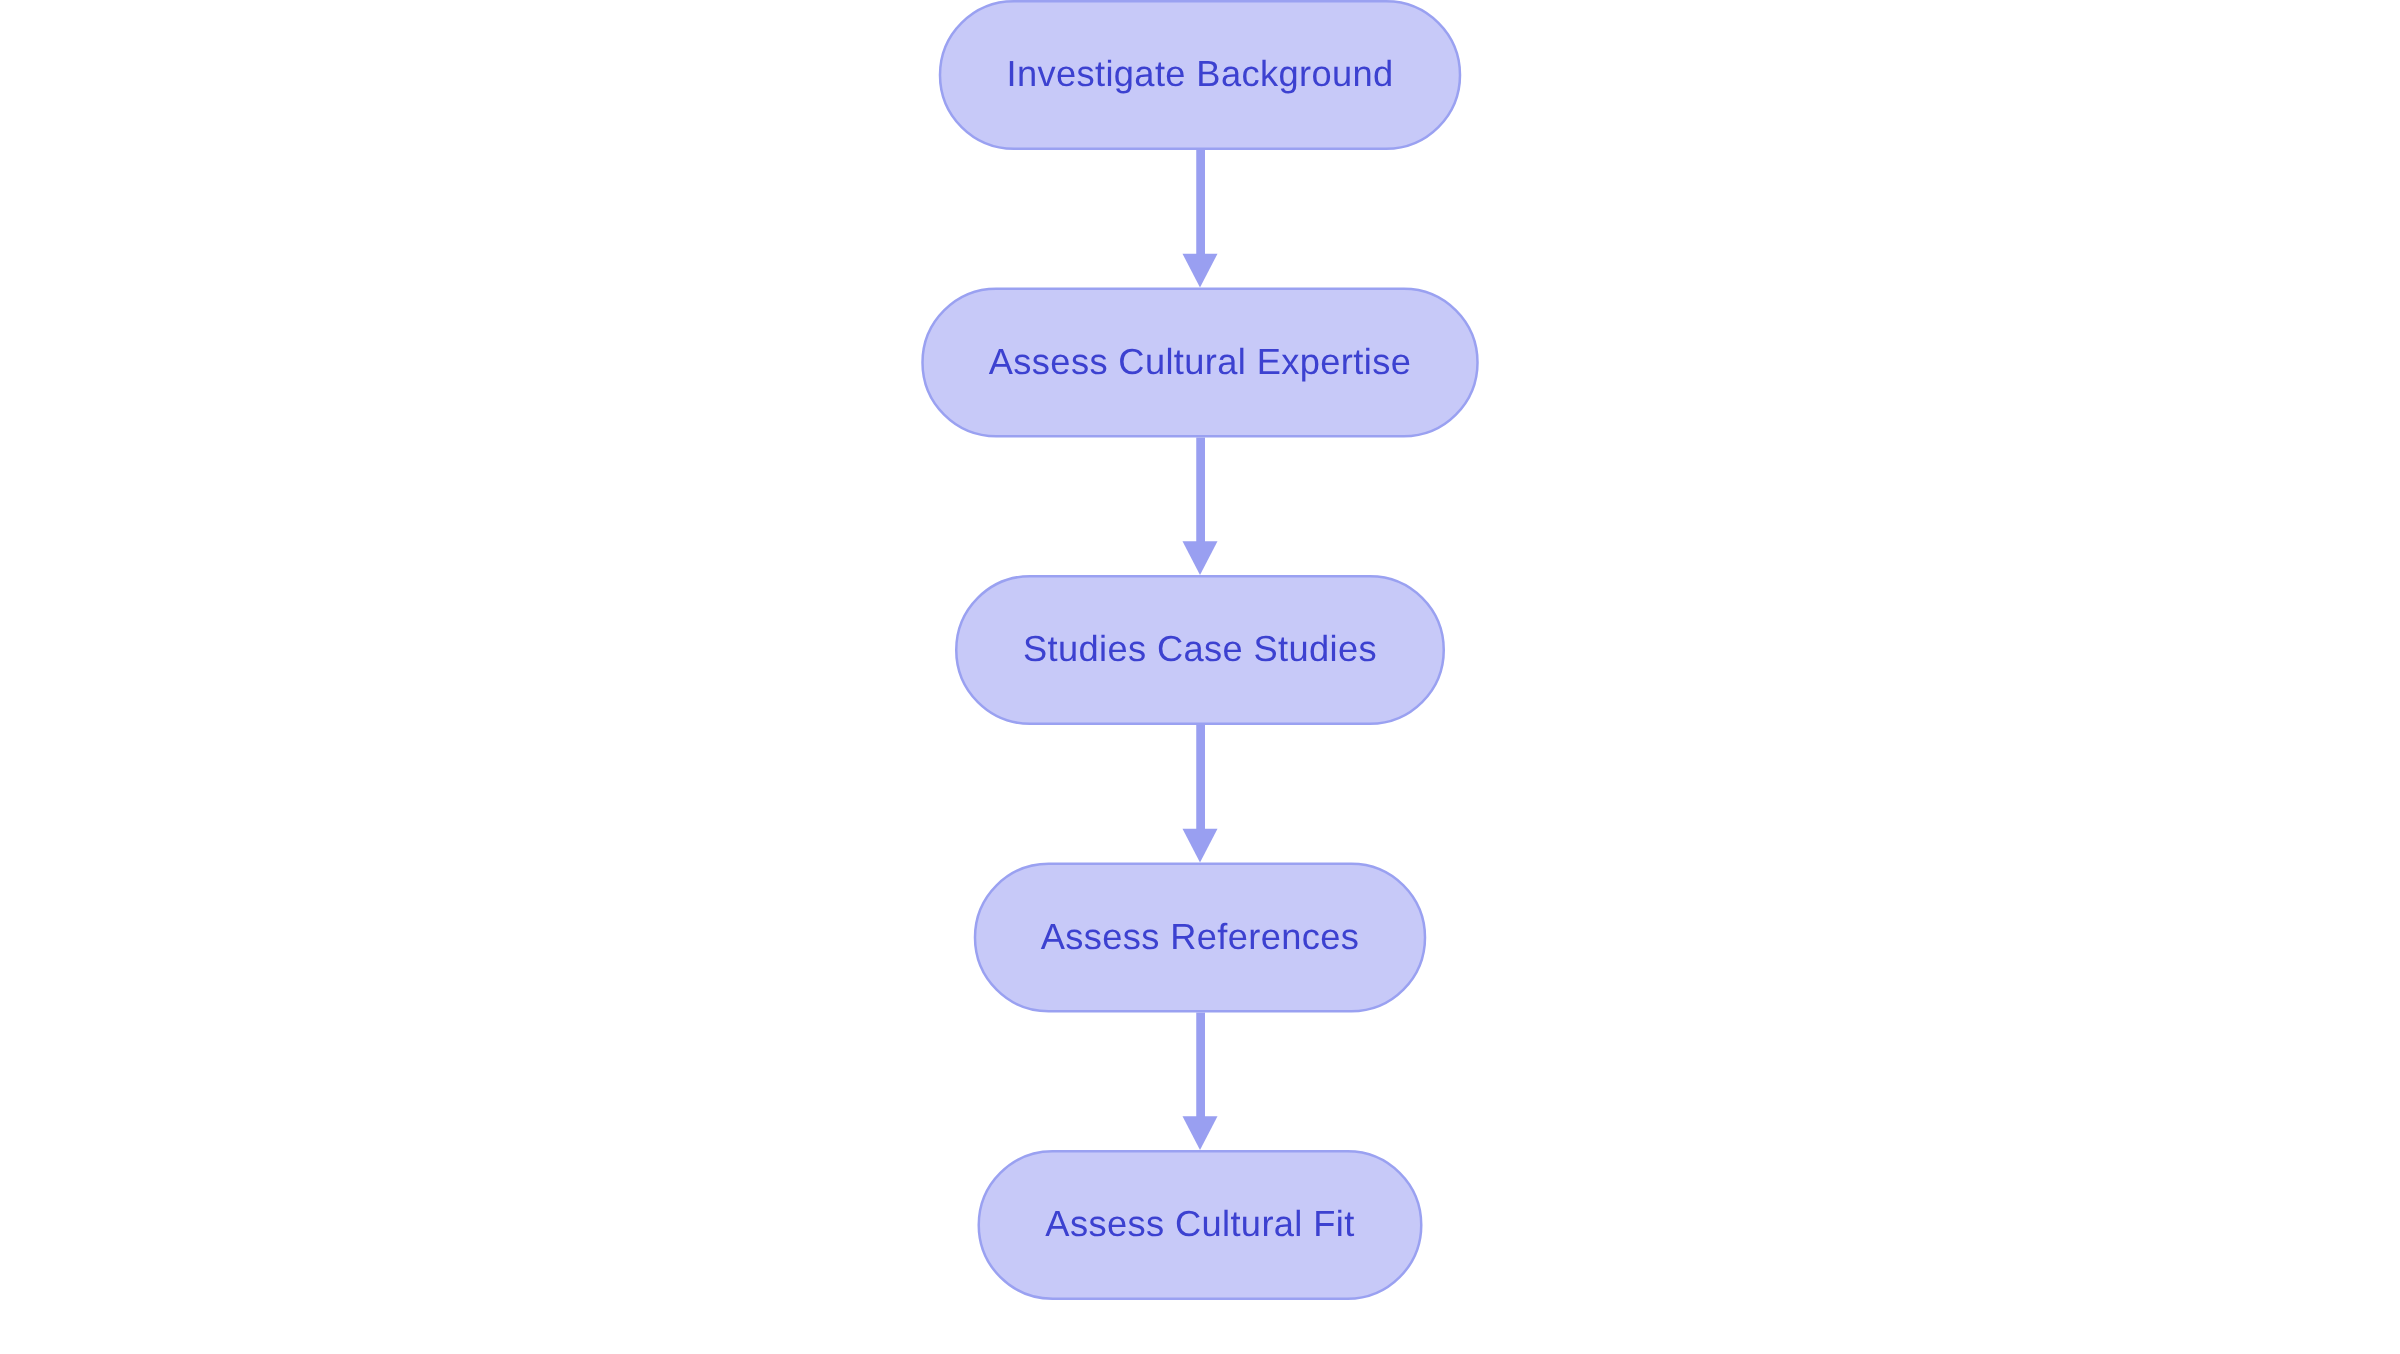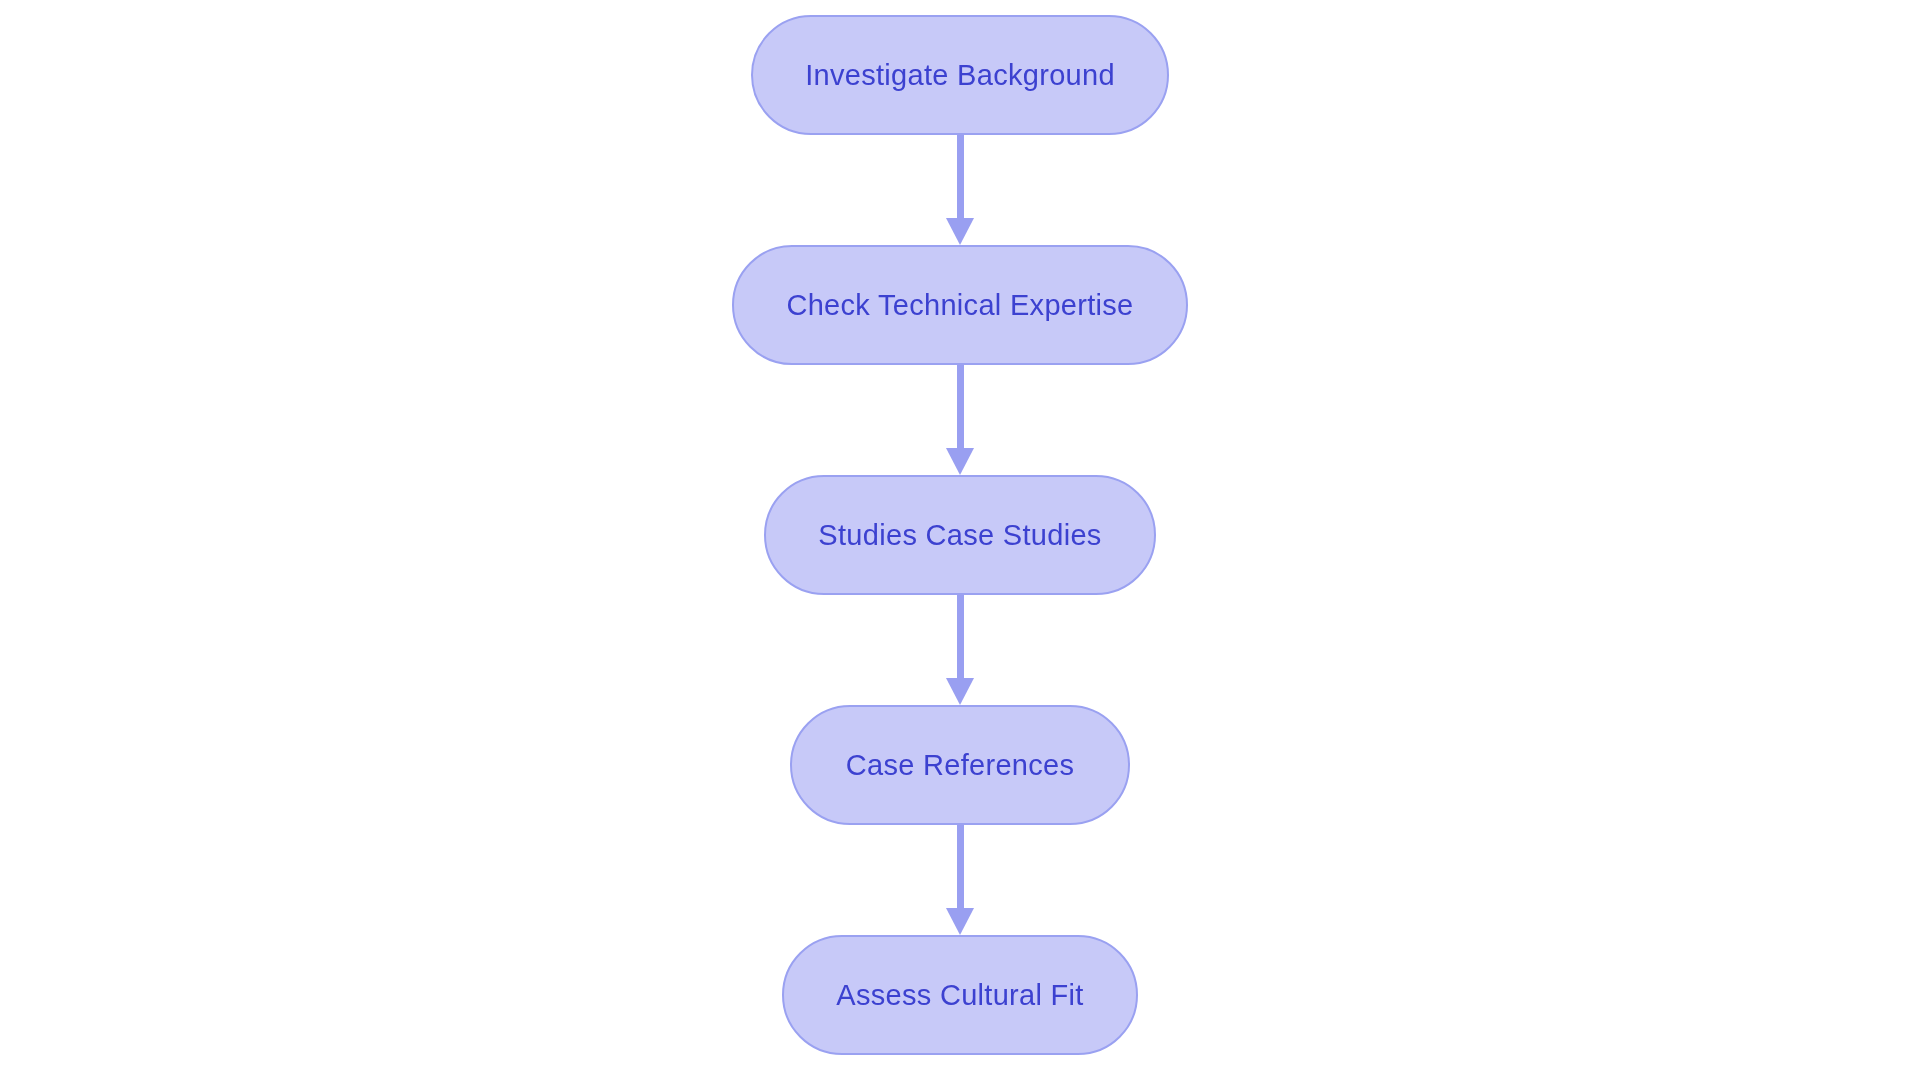--- a/index.html
+++ b/index.html
@@ -8,21 +8,20 @@
     background: #ffffff;
   }
   .canvas {
     position: relative;
     width: 1920px;
     height: 1083px;
     background: #ffffff;
     display: flex;
     flex-direction: column;
     align-items: center;
-    padding-top: 15px;
     box-sizing: border-box;
     font-family: "Liberation Sans", sans-serif;
     overflow: hidden;
   }
   .flow-node {
     height: 120px;
     border-radius: 60px;
     background: #c7c9f8;
     border: 2.5px solid #9aa1f1;
     display: flex;
@@ -69,39 +68,39 @@
   <div class="flow-node">
     <span class="label">Investigate Background</span>
   </div>
 
   <div class="flow-arrow">
     <div class="shaft"></div>
     <div class="head"></div>
   </div>
 
   <div class="flow-node">
-    <span class="label">Check Technical Expertise</span>
+    <span class="label">Assess Cultural Expertise</span>
   </div>
 
   <div class="flow-arrow">
     <div class="shaft"></div>
     <div class="head"></div>
   </div>
 
   <div class="flow-node">
     <span class="label">Studies Case Studies</span>
   </div>
 
   <div class="flow-arrow">
     <div class="shaft"></div>
     <div class="head"></div>
   </div>
 
   <div class="flow-node">
-    <span class="label">Case References</span>
+    <span class="label">Assess References</span>
   </div>
 
   <div class="flow-arrow">
     <div class="shaft"></div>
     <div class="head"></div>
   </div>
 
   <div class="flow-node">
     <span class="label">Assess Cultural Fit</span>
   </div>

